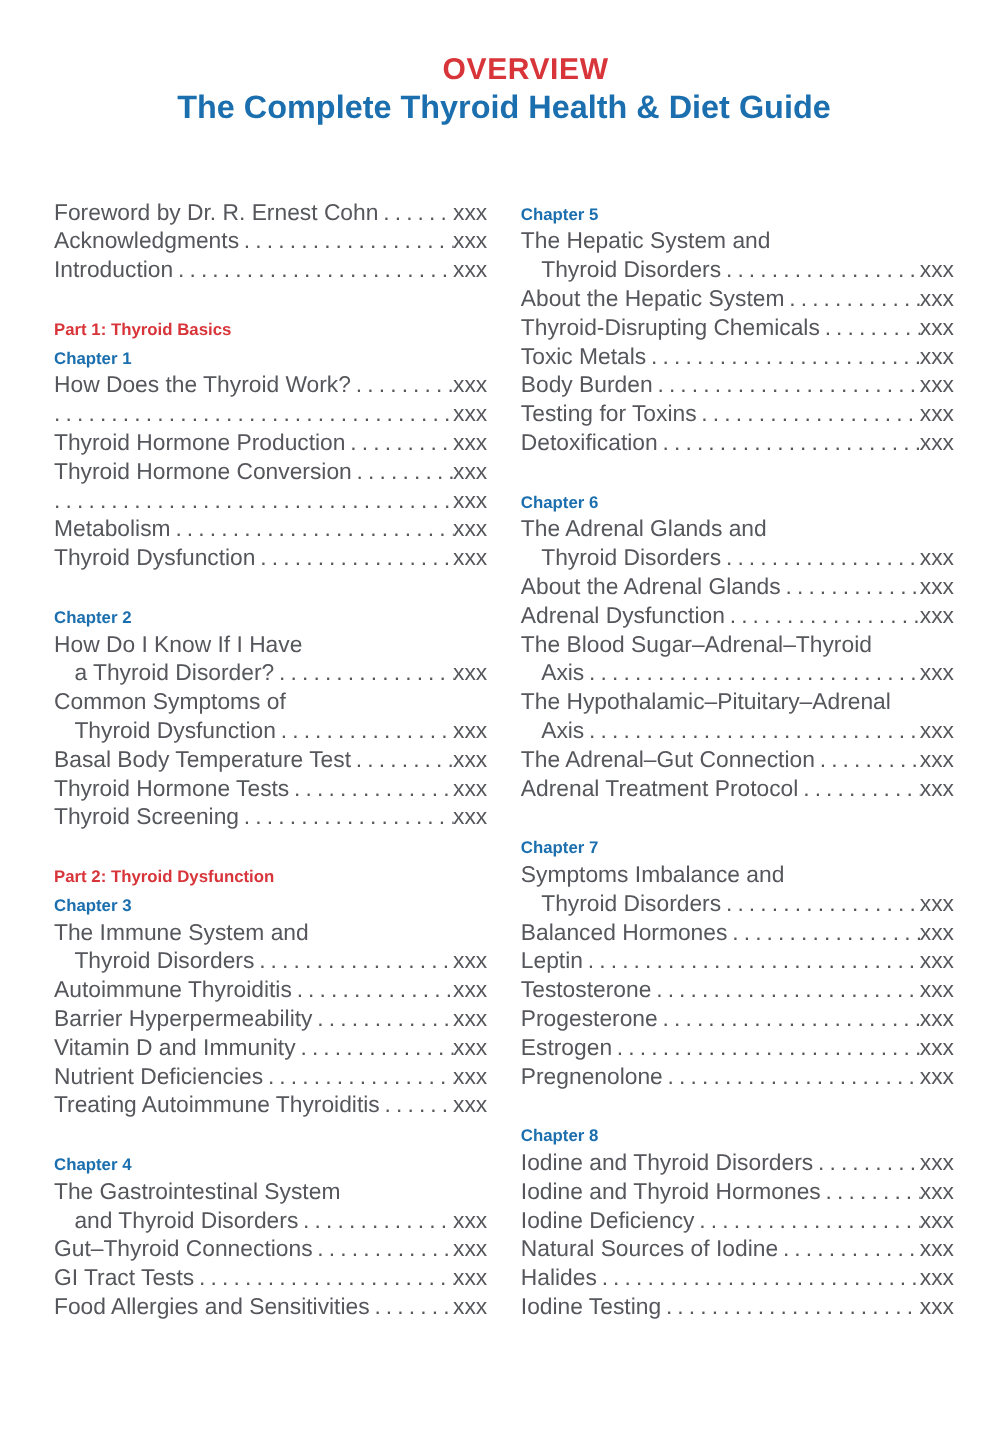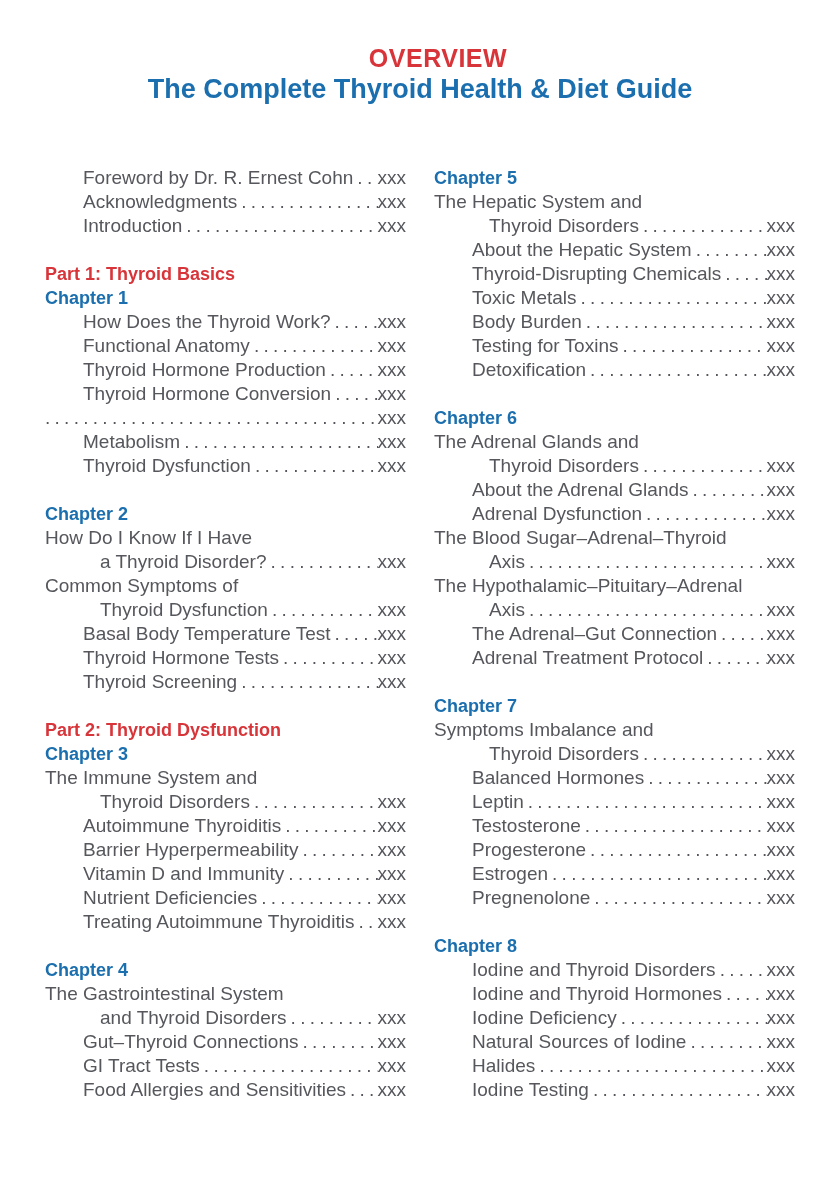--- a/index.html
+++ b/index.html
@@ -25,28 +25,28 @@
   .book-title{
     font-size:27px;line-height:34px;font-weight:700;
     color:var(--blue);
   }
   .columns{
     display:flex;gap:28px;
     padding:0 45px;margin-top:60px;
   }
   .col{flex:1;min-width:0;}
   .block + .block{margin-top:24px;}
-  .hline{font-size:18px;line-height:24px;font-weight:700;}
+  .hline{font-size:14px;line-height:24px;font-weight:700;}
   .part-heading{color:var(--red);}
   .chapter-heading{color:var(--blue);}
   .entry{color:var(--text);font-size:19px;line-height:24px;}
   .entry-line{white-space:nowrap;}
   .entry-line.cont{padding-left:17px;}
   .entry-row{display:flex;align-items:baseline;}
-  .entry-row .txt{white-space:nowrap;flex:0 0 auto;padding-right:4px;margin-left:38px;}
+  .entry-row .txt{white-space:nowrap;flex:0 0 auto;padding-right:4px;}
   .dots{
     flex:1 1 auto;min-width:14px;overflow:hidden;
     white-space:nowrap;text-align:right;
     color:var(--text);letter-spacing:-0.5px;
   }
   .page-num{flex:0 0 auto;white-space:nowrap;}
 </style>
 </head>
 <body>
 
@@ -85,21 +85,20 @@
           <div class="hline chapter-heading">Chapter 1</div>
           <div class="entry">
             <div class="entry-row">
               <span class="txt">How Does the Thyroid Work?</span>
               <span class="dots">.&nbsp;.&nbsp;.&nbsp;.&nbsp;.&nbsp;.&nbsp;.&nbsp;.&nbsp;.&nbsp;.&nbsp;.&nbsp;.&nbsp;.&nbsp;.&nbsp;.&nbsp;.&nbsp;.&nbsp;.&nbsp;.&nbsp;.&nbsp;.&nbsp;.&nbsp;.&nbsp;.&nbsp;.&nbsp;.&nbsp;.&nbsp;.&nbsp;.&nbsp;.&nbsp;.&nbsp;.&nbsp;.&nbsp;.&nbsp;.&nbsp;.&nbsp;.&nbsp;.&nbsp;.&nbsp;.&nbsp;.&nbsp;.&nbsp;.&nbsp;.&nbsp;.&nbsp;.&nbsp;.&nbsp;.&nbsp;.&nbsp;.&nbsp;.&nbsp;.&nbsp;.&nbsp;.&nbsp;.&nbsp;.&nbsp;.&nbsp;.&nbsp;.&nbsp;.&nbsp;.&nbsp;.&nbsp;.&nbsp;.&nbsp;.&nbsp;.&nbsp;.&nbsp;.&nbsp;.&nbsp;.&nbsp;.&nbsp;.&nbsp;.&nbsp;.&nbsp;.&nbsp;.&nbsp;.&nbsp;.&nbsp;.&nbsp;.&nbsp;.&nbsp;.&nbsp;.&nbsp;.&nbsp;.&nbsp;.&nbsp;.&nbsp;.&nbsp;.&nbsp;.&nbsp;</span>
               <span class="page-num">xxx</span>
             </div>
           </div>
           <div class="entry">
             <div class="entry-row">
-              <span class="txt">Functional Anatomy</span>
               <span class="dots">.&nbsp;.&nbsp;.&nbsp;.&nbsp;.&nbsp;.&nbsp;.&nbsp;.&nbsp;.&nbsp;.&nbsp;.&nbsp;.&nbsp;.&nbsp;.&nbsp;.&nbsp;.&nbsp;.&nbsp;.&nbsp;.&nbsp;.&nbsp;.&nbsp;.&nbsp;.&nbsp;.&nbsp;.&nbsp;.&nbsp;.&nbsp;.&nbsp;.&nbsp;.&nbsp;.&nbsp;.&nbsp;.&nbsp;.&nbsp;.&nbsp;.&nbsp;.&nbsp;.&nbsp;.&nbsp;.&nbsp;.&nbsp;.&nbsp;.&nbsp;.&nbsp;.&nbsp;.&nbsp;.&nbsp;.&nbsp;.&nbsp;.&nbsp;.&nbsp;.&nbsp;.&nbsp;.&nbsp;.&nbsp;.&nbsp;.&nbsp;.&nbsp;.&nbsp;.&nbsp;.&nbsp;.&nbsp;.&nbsp;.&nbsp;.&nbsp;.&nbsp;.&nbsp;.&nbsp;.&nbsp;.&nbsp;.&nbsp;.&nbsp;.&nbsp;.&nbsp;.&nbsp;.&nbsp;.&nbsp;.&nbsp;.&nbsp;.&nbsp;.&nbsp;.&nbsp;.&nbsp;.&nbsp;.&nbsp;.&nbsp;.&nbsp;.&nbsp;.&nbsp;.&nbsp;</span>
               <span class="page-num">xxx</span>
             </div>
           </div>
           <div class="entry">
             <div class="entry-row">
               <span class="txt">Thyroid Hormone Production</span>
               <span class="dots">.&nbsp;.&nbsp;.&nbsp;.&nbsp;.&nbsp;.&nbsp;.&nbsp;.&nbsp;.&nbsp;.&nbsp;.&nbsp;.&nbsp;.&nbsp;.&nbsp;.&nbsp;.&nbsp;.&nbsp;.&nbsp;.&nbsp;.&nbsp;.&nbsp;.&nbsp;.&nbsp;.&nbsp;.&nbsp;.&nbsp;.&nbsp;.&nbsp;.&nbsp;.&nbsp;.&nbsp;.&nbsp;.&nbsp;.&nbsp;.&nbsp;.&nbsp;.&nbsp;.&nbsp;.&nbsp;.&nbsp;.&nbsp;.&nbsp;.&nbsp;.&nbsp;.&nbsp;.&nbsp;.&nbsp;.&nbsp;.&nbsp;.&nbsp;.&nbsp;.&nbsp;.&nbsp;.&nbsp;.&nbsp;.&nbsp;.&nbsp;.&nbsp;.&nbsp;.&nbsp;.&nbsp;.&nbsp;.&nbsp;.&nbsp;.&nbsp;.&nbsp;.&nbsp;.&nbsp;.&nbsp;.&nbsp;.&nbsp;.&nbsp;.&nbsp;.&nbsp;.&nbsp;.&nbsp;.&nbsp;.&nbsp;.&nbsp;.&nbsp;.&nbsp;.&nbsp;.&nbsp;.&nbsp;.&nbsp;.&nbsp;.&nbsp;.&nbsp;.&nbsp;.&nbsp;</span>
               <span class="page-num">xxx</span>
             </div>

